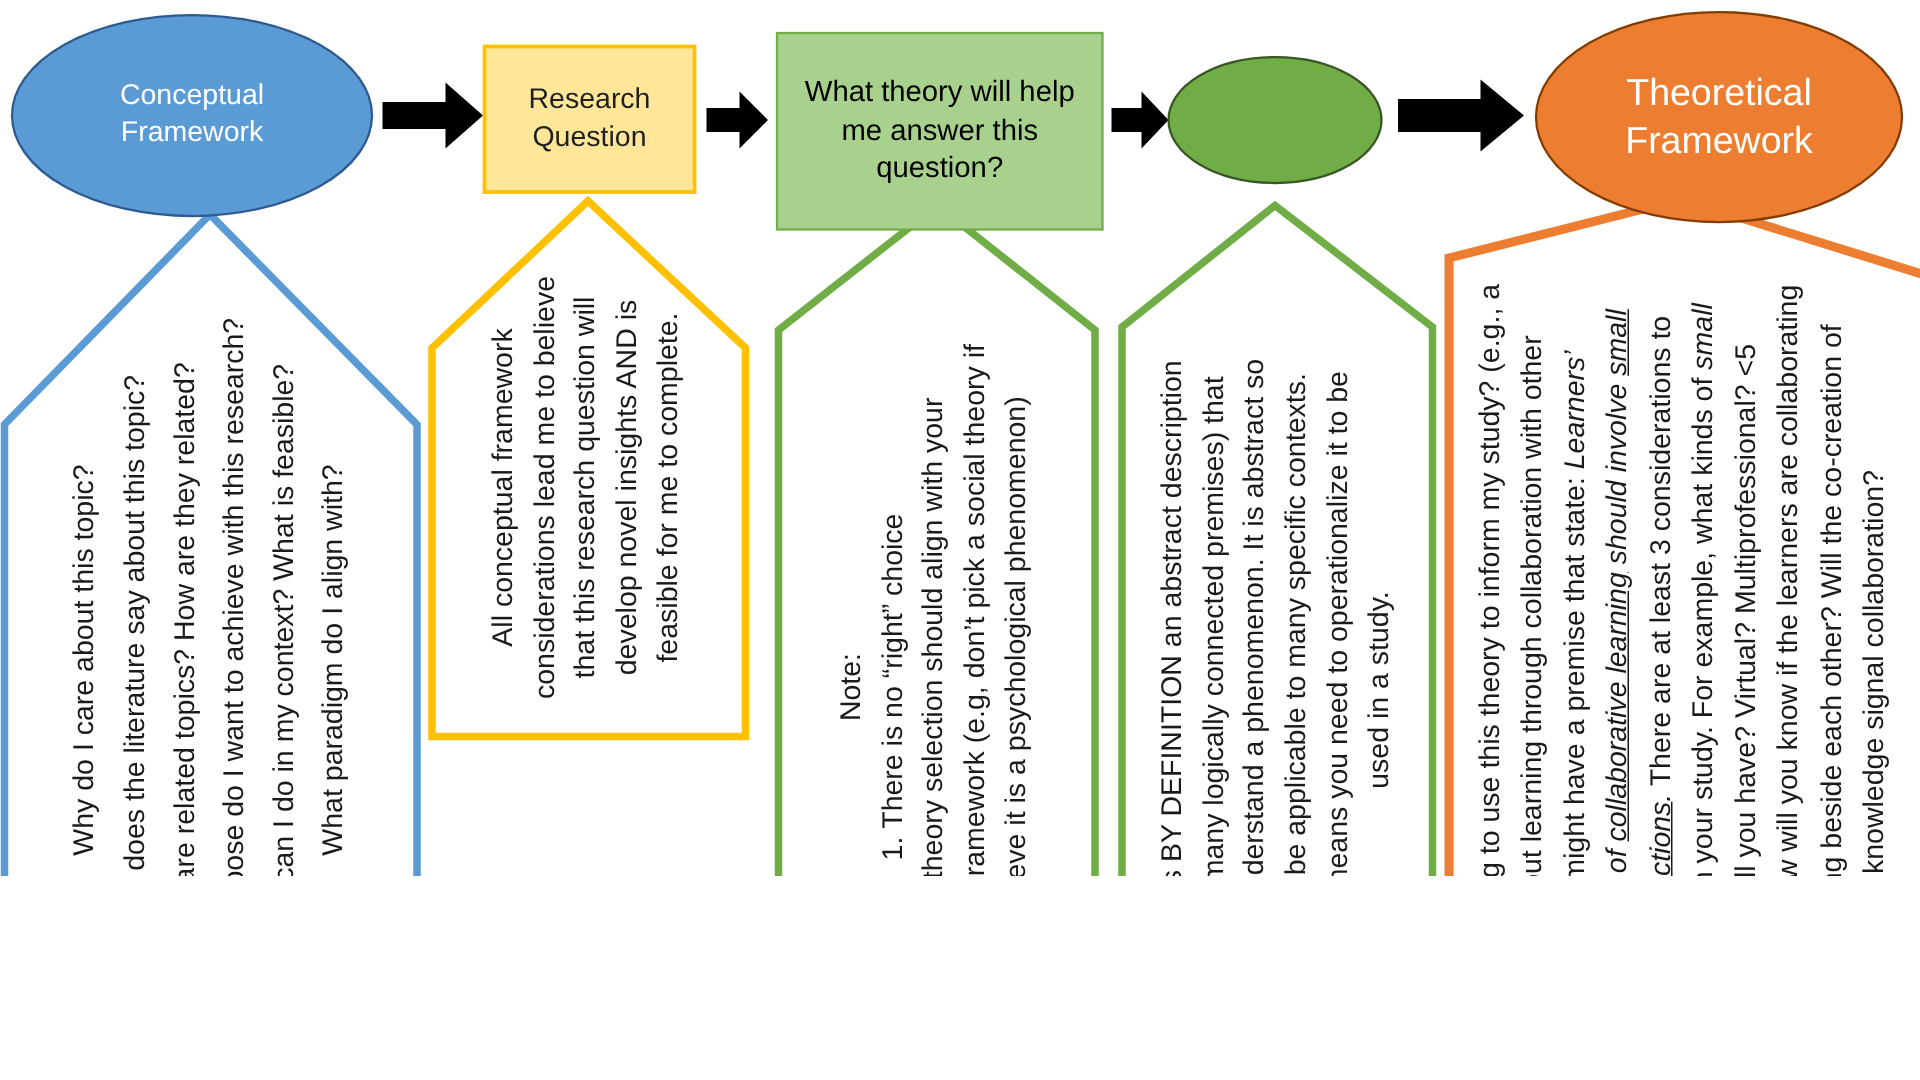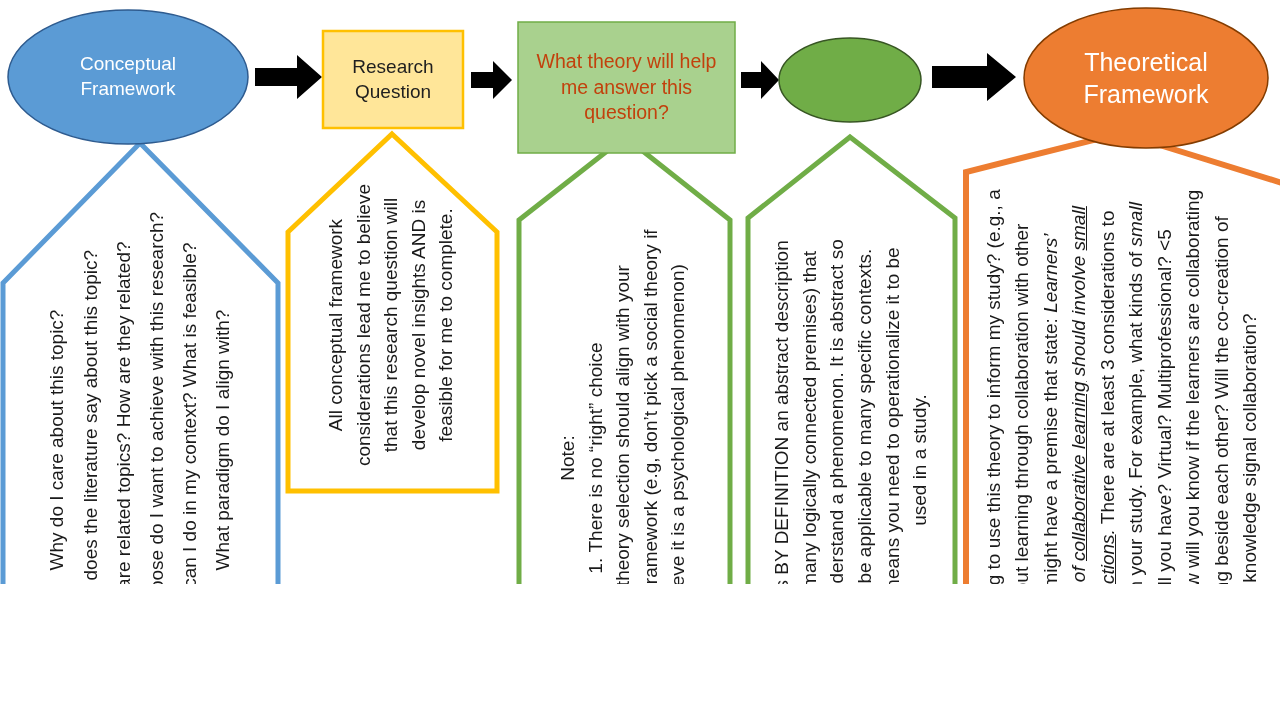--- a/index.html
+++ b/index.html
@@ -43,21 +43,21 @@
     <rect x="323" y="31" width="140" height="97" stroke-width="2.5" fill="#FFE699" stroke="#FFC000"></rect>
     <rect x="518" y="22" width="217" height="131" stroke-width="1.5" fill="#A9D18E" stroke="#70AD47"></rect>
     <ellipse cx="850" cy="80" rx="71" ry="42" stroke-width="1.5" fill="#70AD47" stroke="#375623"></ellipse>
     <ellipse cx="1146" cy="78" rx="122" ry="70" stroke-width="1.5" fill="#ED7D31" stroke="#833C00"></ellipse>
   </svg>
 
   <div class="lbl white" style="left:8px;top:10px;width:240px;height:134px;padding:0 38px;font-size:19px;">Conceptual Framework</div>
 
   <div class="lbl" style="left:323px;top:31px;width:140px;height:97px;padding:0 28px;font-size:19px;color:#1f1f1f;">Research Question</div>
 
-  <div class="lbl" style="left:518px;top:22px;width:217px;height:131px;padding:0 14px;font-size:19.5px;color:#c2410c;">What theory will help me answer this question?</div>
+  <div class="lbl" style="left:518px;top:22px;width:217px;height:131px;padding:0 14px;font-size:19.5px;color:#000000;">What theory will help me answer this question?</div>
 
 
   <div class="lbl white" style="left:1024px;top:8px;width:244px;height:140px;padding:0 42px;font-size:25px;">Theoretical Framework</div>
 
   <div class="rot c1" style="left:-100px;top:313px;width:480px;height:254px;">
       <p>Why do I care about this topic?</p>
       <p>What does the literature say about this topic?</p>
       <p>What are related topics? How are they related?</p>
       <p>What purpose do I want to achieve with this research?</p>
       <p>What can I do in my context? What is feasible?</p>

